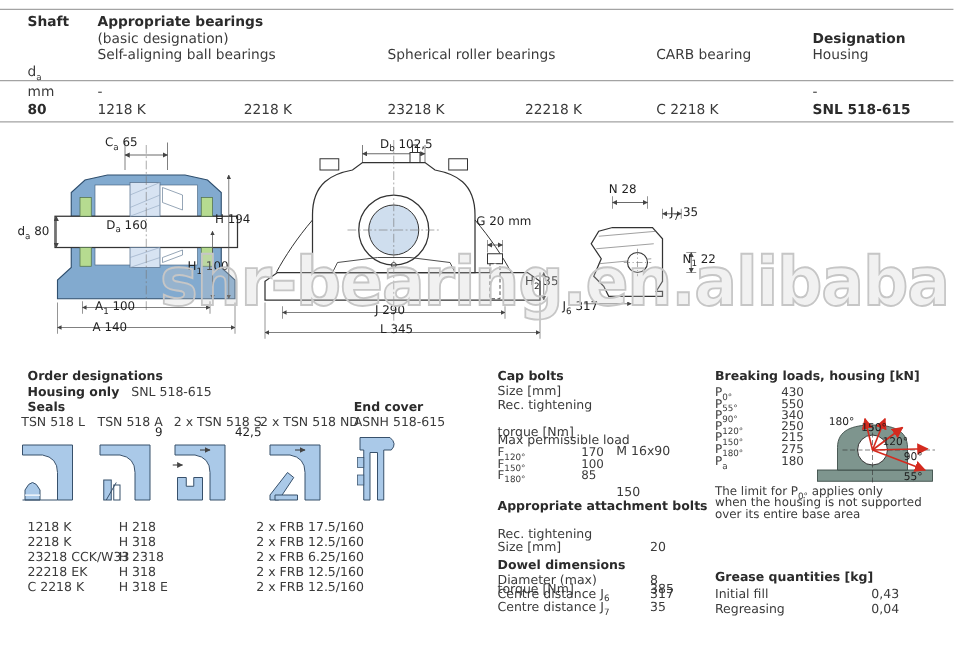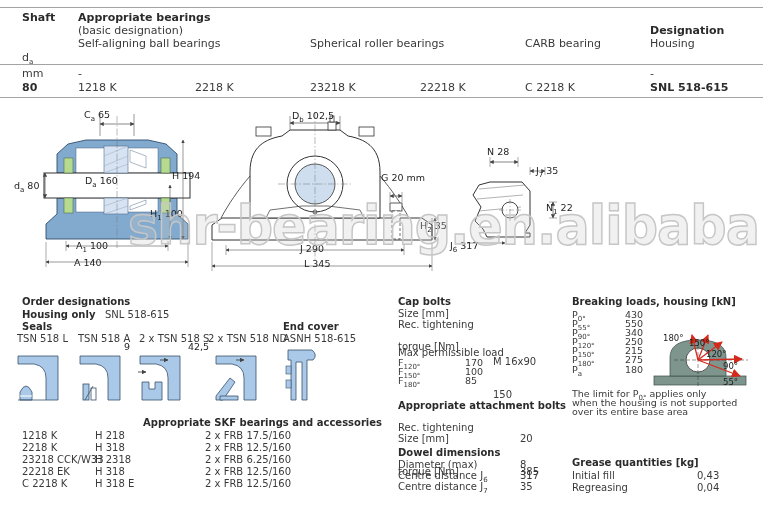--- a/index.html
+++ b/index.html
@@ -142,21 +142,21 @@
     <line x1="196" y1="80" x2="196" y2="90" stroke="#555" stroke-width="0.5"></line>
     <line x1="226" y1="106" x2="226" y2="128" stroke="#555" stroke-width="0.6"></line>
     <line x1="229" y1="106" x2="229" y2="128" stroke="#555" stroke-width="0.6" marker-start="url(#ab)" marker-end="url(#ab)"></line>
     <line x1="20" y1="138" x2="198" y2="138" stroke="#555" stroke-width="0.6" marker-start="url(#ab)" marker-end="url(#ab)"></line>
     <line x1="20" y1="133" x2="20" y2="143" stroke="#555" stroke-width="0.5"></line>
     <line x1="198" y1="133" x2="198" y2="143" stroke="#555" stroke-width="0.5"></line>
     <line x1="6" y1="154" x2="226" y2="154" stroke="#555" stroke-width="0.6" marker-start="url(#ab)" marker-end="url(#ab)"></line>
     <line x1="6" y1="130" x2="6" y2="159" stroke="#555" stroke-width="0.5"></line>
     <line x1="226" y1="130" x2="226" y2="159" stroke="#555" stroke-width="0.5"></line>
   </svg>
-  <div class="dim" style="left:292px;top:110px"><span>D</span><sub>b</sub> <span>102,5</span></div>
+  <div class="dim" style="left:304px;top:110px"><span>D</span><sub>b</sub> <span>102,5</span></div>
   <div class="dim" style="left:381px;top:172px"><span>G</span><sub></sub> <span>20 mm</span></div>
   <div class="dim" style="left:420px;top:220px"><span>H</span><sub>2</sub> <span>35</span></div>
   <div class="dim" style="left:300px;top:243px"><span>J</span><sub></sub> <span>290</span></div>
   <div class="dim" style="left:304px;top:258px"><span>L</span><sub></sub> <span>345</span></div>
 
   <svg class="abs" style="left:465px;top:155px" width="100" height="95" viewBox="0 0 100 95">
     <line x1="25" y1="2" x2="25" y2="12" stroke="#555" stroke-width="0.5"></line>
     <line x1="53" y1="2" x2="53" y2="12" stroke="#555" stroke-width="0.5"></line>
     <line x1="25" y1="7" x2="53" y2="7" stroke="#555" stroke-width="0.7" marker-start="url(#ab)" marker-end="url(#ab)"></line>
     <path d="M25,27 L57,27 L65,36 L65,70 L60,78 L65,78 L65,82 L22,82 L18,74 L10,66 L16,52 L8,40 L14,30 Z" fill="#fff" stroke="#333" stroke-width="1"></path>
@@ -216,21 +216,20 @@
     <path d="M6,44 L24,44 L24,48 L6,48 Z" fill="#aac9e8" stroke="#37506b" stroke-width="0.8"></path>
     <line x1="22" y1="8" x2="30" y2="8" stroke="#333" stroke-width="0.8" marker-end="url(#ab)"></line>
   </svg>
   <svg class="abs" style="left:284px;top:346px" width="36" height="58" viewBox="0 0 36 58">
     <path d="M4,4 L28,4 Q34,9 29,14 L23,14 L23,54 L18,54 L18,16 L12,16 L12,54 L7,54 L7,14 L4,14 Z" fill="#aac9e8" stroke="#37506b" stroke-width="0.8"></path>
     <rect x="2" y="20" width="5" height="8" fill="#aac9e8" stroke="#37506b" stroke-width="0.6"></rect>
     <rect x="2" y="34" width="5" height="8" fill="#aac9e8" stroke="#37506b" stroke-width="0.6"></rect>
   </svg>
 
   <div class="abs" style="left:22px;top:417px;width:360px">
-    <div class="b" style="height:13px">Appropriate SKF bearings and accessories</div>
     <div>
 
         <div class="tr">
           <span class="tc1">1218 K</span>
           <span class="tc2">H 218</span>
           <span class="tc3">2 x FRB 17.5/160</span>
         </div>
 
         <div class="tr">
           <span class="tc1">2218 K</span>

